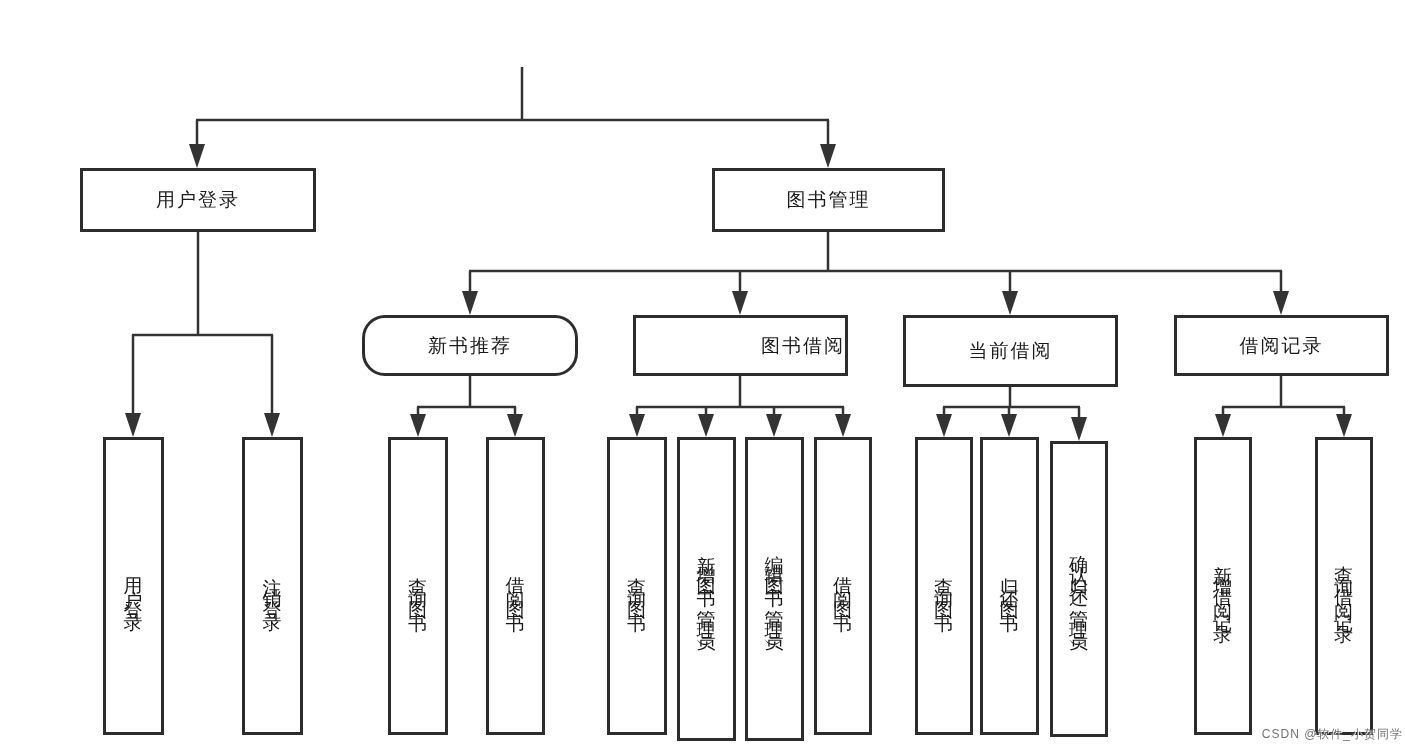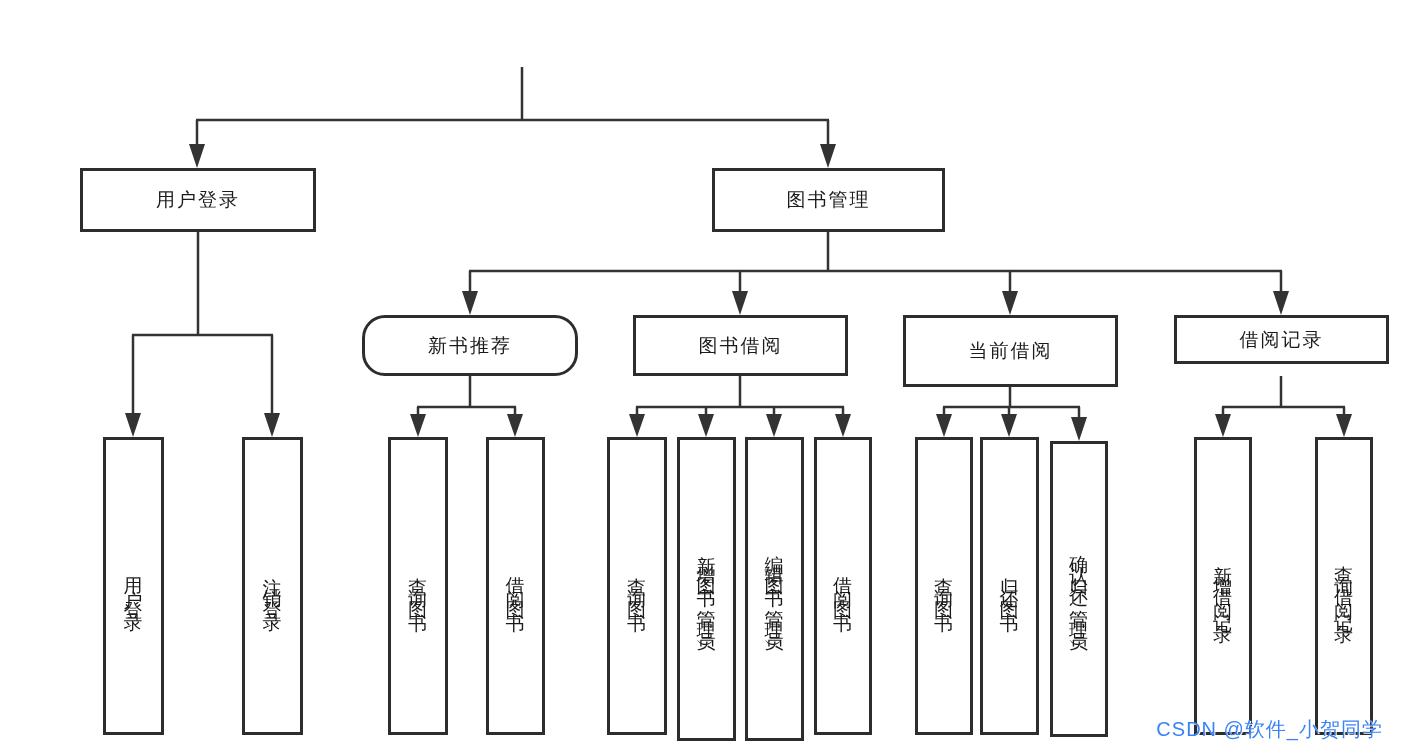--- a/index.html
+++ b/index.html
@@ -37,24 +37,24 @@
   .vnode span {
     writing-mode: vertical-rl;
     font-size: 19px;
     letter-spacing: 12px;
     line-height: 1;
     white-space: nowrap;
   }
   .vnode.tight span { letter-spacing: 11px; }
   .watermark {
     position: absolute;
-    right: 22px;
+    right: 2px;
     bottom: 4px;
-    font-size: 20px;
-    color: #3b82f6;
+    font-size: 12px;
+    color: #737373;
     text-shadow: 1px 1px 0 rgba(255,255,255,0.95);
     white-space: nowrap;
     letter-spacing: 1px;
   }
 </style>
 </head>
 <body>
 
 <div class="canvas">
 
@@ -128,27 +128,27 @@
   <div class="node hnode" style="left:80px; top:168px; width:236px; height:64px;">
     <span>用户登录</span>
   </div>
   <div class="node hnode" style="left:712px; top:168px; width:233px; height:64px;">
     <span>图书管理</span>
   </div>
 
   <div class="node hnode" style="left:362px; top:315px; width:216px; height:61px;border-radius:23px;">
     <span>新书推荐</span>
   </div>
-  <div class="node hnode" style="left:633px; top:315px; width:215px; height:61px;">
+  <div class="node hnode" style="left:633px; top:315px; width:215px; height:61px;justify-content:flex-end;">
     <span>图书借阅</span>
   </div>
   <div class="node hnode" style="left:903px; top:315px; width:215px; height:72px;">
     <span>当前借阅</span>
   </div>
-  <div class="node hnode" style="left:1174px; top:315px; width:215px; height:49px;">
+  <div class="node hnode" style="left:1174px; top:315px; width:215px; height:61px;">
     <span>借阅记录</span>
   </div>
 
   <div class="node vnode" style="left:103px; top:437px; width:61px; height:298px;">
     <span>用户登录</span>
   </div>
   <div class="node vnode" style="left:242px; top:437px; width:61px; height:298px;">
     <span>注销登录</span>
   </div>
 

